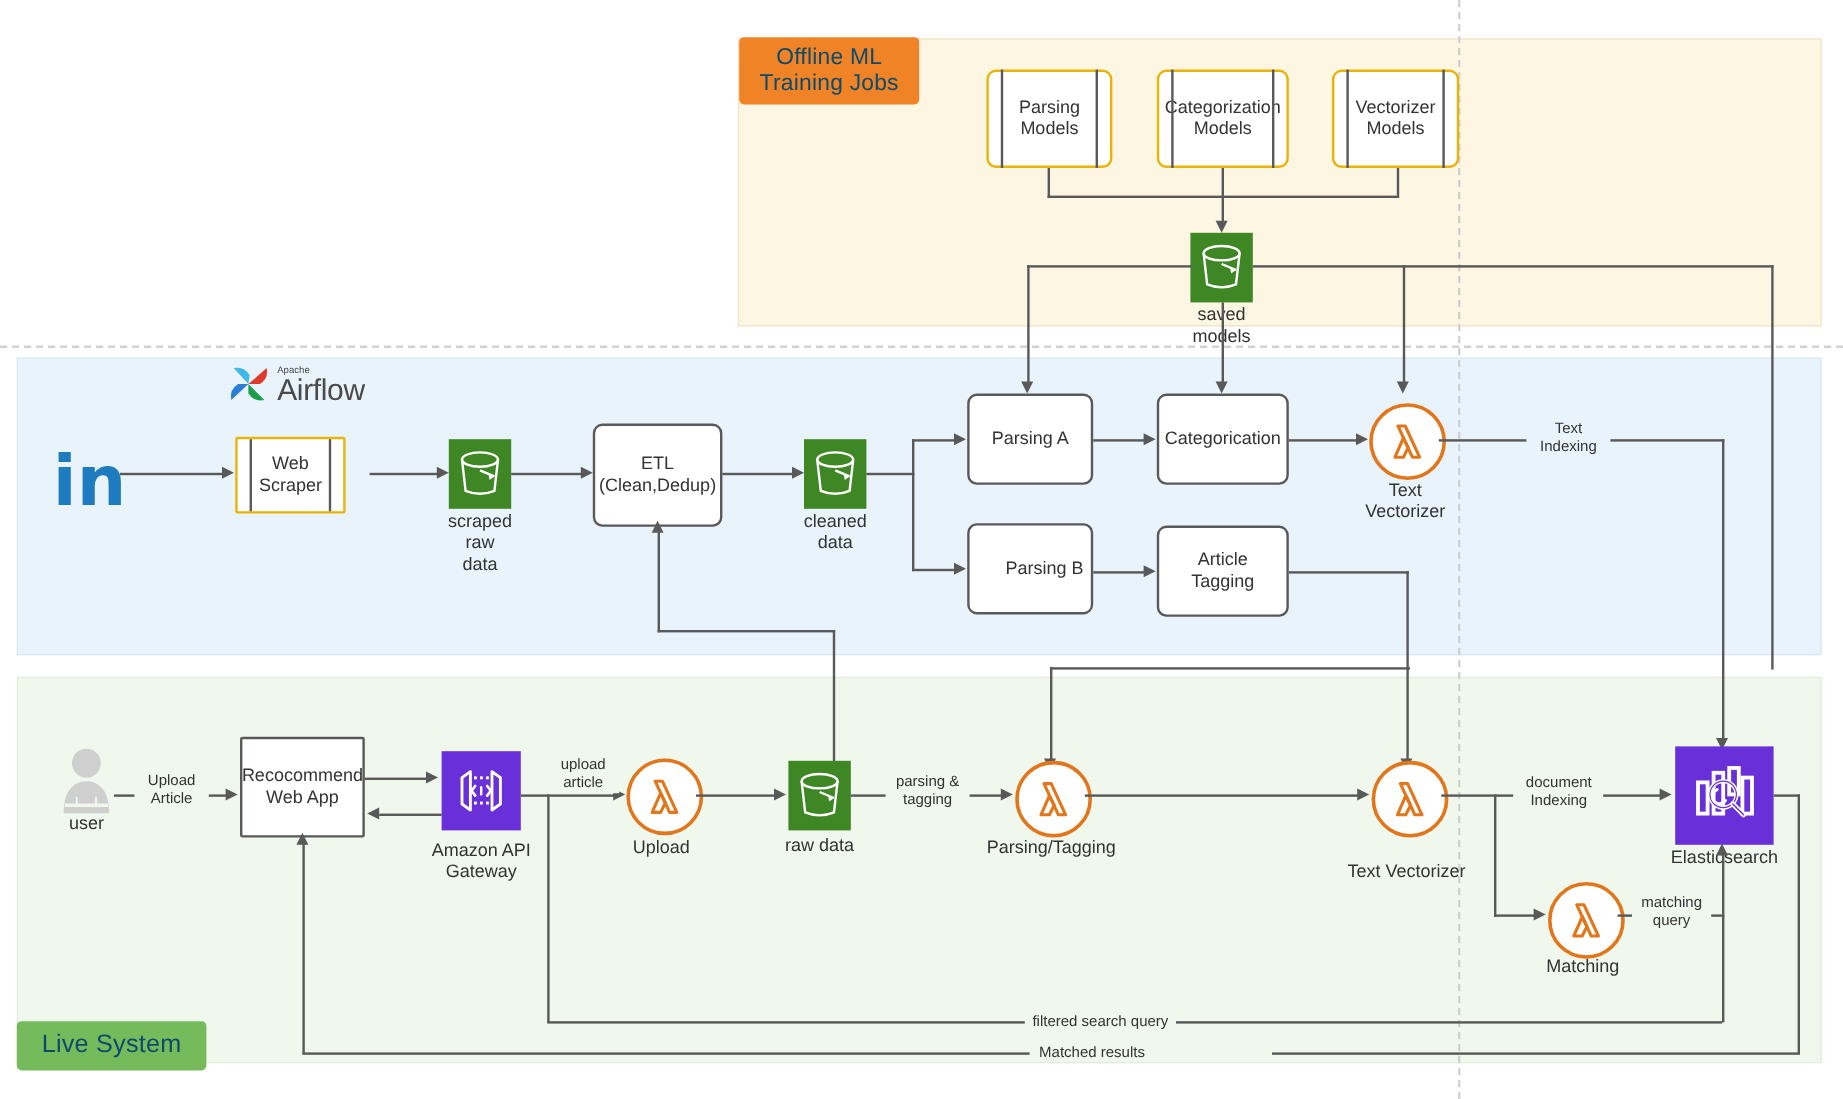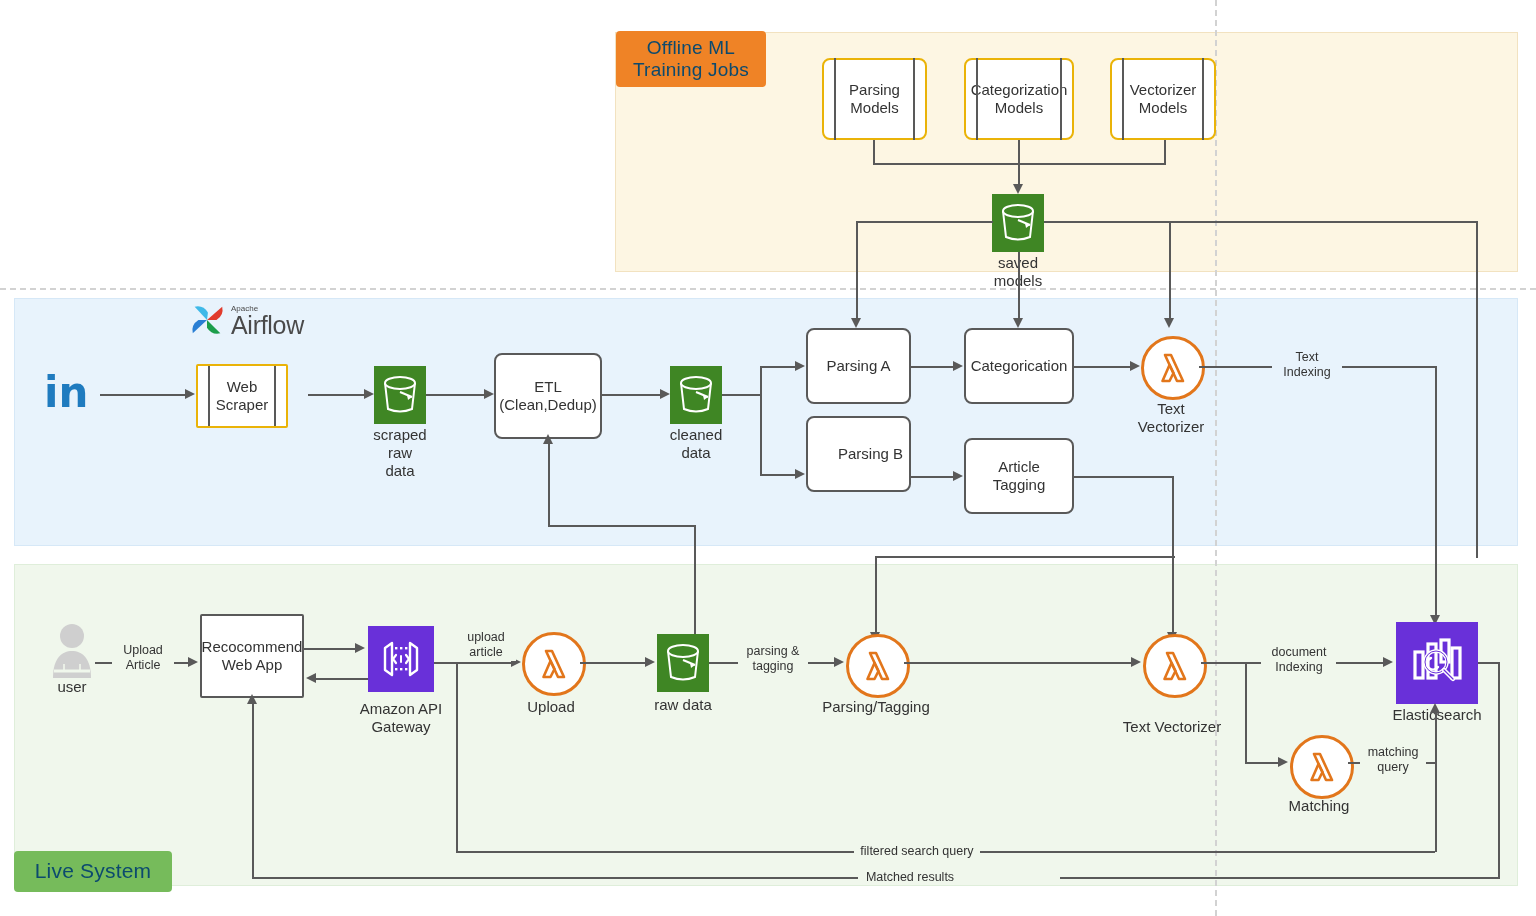--- a/index.html
+++ b/index.html
@@ -54,21 +54,21 @@
   .ln{position:absolute;background:#595959;}
   .h{height:2px;}
   .v{width:2px;}
   .arw{position:absolute;width:0;height:0;}
   .arw-r{border-top:5.5px solid transparent;border-bottom:5.5px solid transparent;border-left:10px solid #595959;}
   .arw-l{border-top:5.5px solid transparent;border-bottom:5.5px solid transparent;border-right:10px solid #595959;}
   .arw-d{border-left:5.5px solid transparent;border-right:5.5px solid transparent;border-top:10px solid #595959;}
   .arw-u{border-left:5.5px solid transparent;border-right:5.5px solid transparent;border-bottom:10px solid #595959;}
 
   
-  .linkedin{position:absolute;color:#1f7bbf;font-weight:bold;font-size:42px;line-height:1;
+  .linkedin{position:absolute;color:#1f7bbf;font-weight:bold;font-size:58px;line-height:1;
             font-family:"DejaVu Sans",sans-serif;}
   .airflow{position:absolute;display:flex;align-items:center;gap:5px;}
   .airflow-txt{display:flex;flex-direction:column;line-height:1;color:#4a4a4a;}
   .airflow-txt .a1{font-size:8px;}
   .airflow-txt .a2{font-size:25px;letter-spacing:-.3px;}
   .userfig{position:absolute;}
 </style>
 </head>
 <body>
 
@@ -194,21 +194,21 @@
     <svg width="34" height="34" viewBox="0 0 34 34">
       <path d="M9 4 h6 l12 26 h-6 z" fill="none" stroke="#e2761b" stroke-width="2.6" stroke-linejoin="round"></path>
       <path d="M13.5 14 l4 8 l-4 8 h-7 z" fill="none" stroke="#e2761b" stroke-width="2.6" stroke-linejoin="round"></path>
     </svg>
   </div>
   <div class="cap" style="left:1114px;top:400px;width:114px;">
     <span>Text</span><br>
     <span>Vectorizer</span>
   </div>
 
-  <div class="node proc" style="left:806px;top:416px;width:105px;height:76px;padding-left:24px;">
+  <div class="node proc" style="left:806px;top:436px;width:105px;height:76px;padding-left:24px;">
     <span>Parsing B</span>
   </div>
   <div class="node proc" style="left:964px;top:438px;width:110px;height:76px;">
     <div><span>Article</span><br>
     <span>Tagging</span></div>
   </div>
 
   <div class="ln h" style="left:100px;top:394px;width:86px;"></div>
   <div class="arw arw-r" style="left:185px;top:389px;"></div>
 

